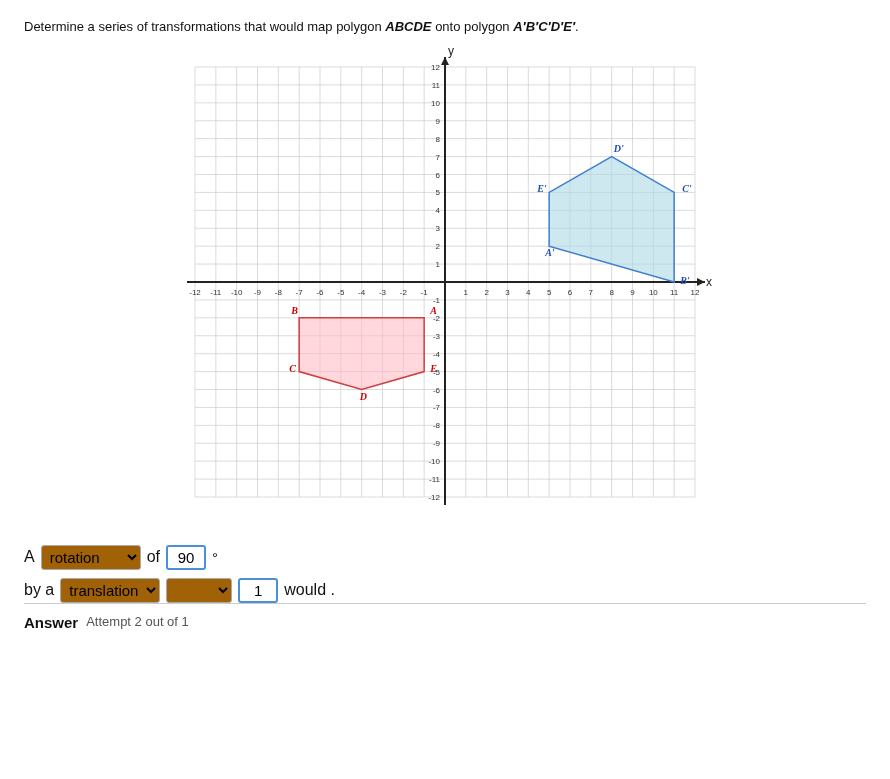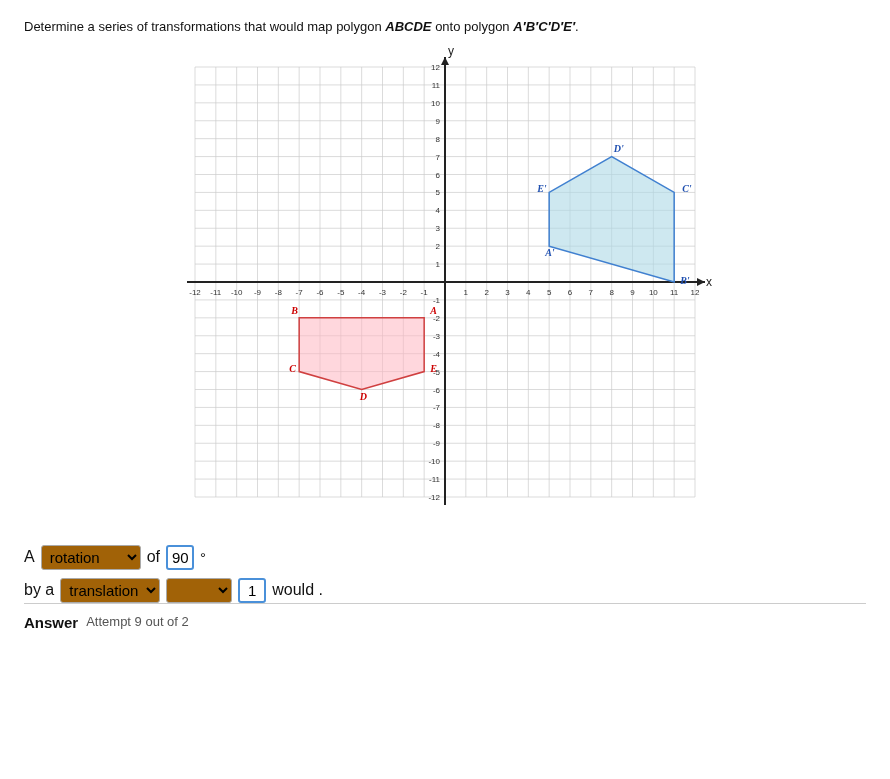--- a/index.html
+++ b/index.html
@@ -57,21 +57,21 @@
       border: 1px solid #aaa;
       border-radius: 3px;
       padding: 2px 4px;
       font-size: 15px;
       font-family: Arial, sans-serif;
       background: #a16207;
       cursor: pointer;
     }
 
     input.number-input {
-      width: 28px;
+      width: 40px;
       border: 2px solid #4a90d9;
       border-radius: 3px;
       padding: 2px 4px;
       font-size: 15px;
       text-align: center;
       font-family: Arial, sans-serif;
     }
 
     .degree-sym {
       font-size: 15px;
@@ -263,14 +263,14 @@
     <option>left</option>
     <option>up</option>
     <option>down</option>
   </select>
   <input class="number-input" type="text" value="1" style="">
   <span>would .</span>
 </div>
 
 <div class="answer-footer">
   <span class="answer-label">Answer</span>
-  <span class="attempt-text">Attempt 9 out of 2</span>
+  <span class="attempt-text">Attempt 2 out of 1</span>
 </div>
 
 </body></html>

